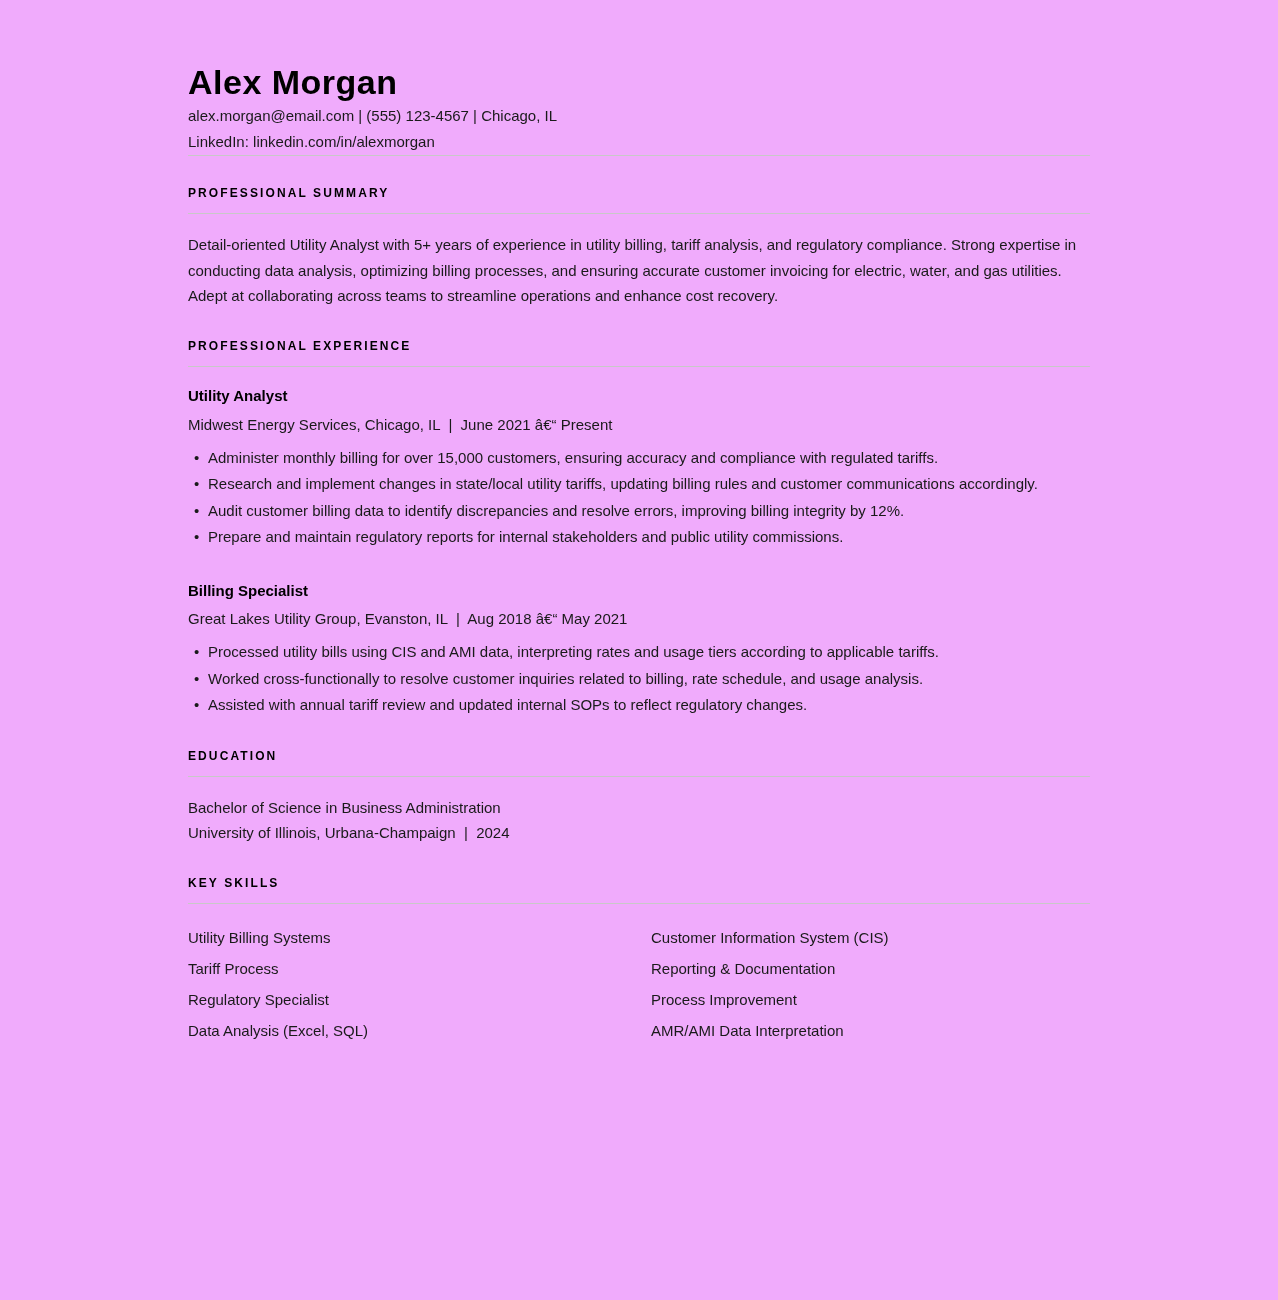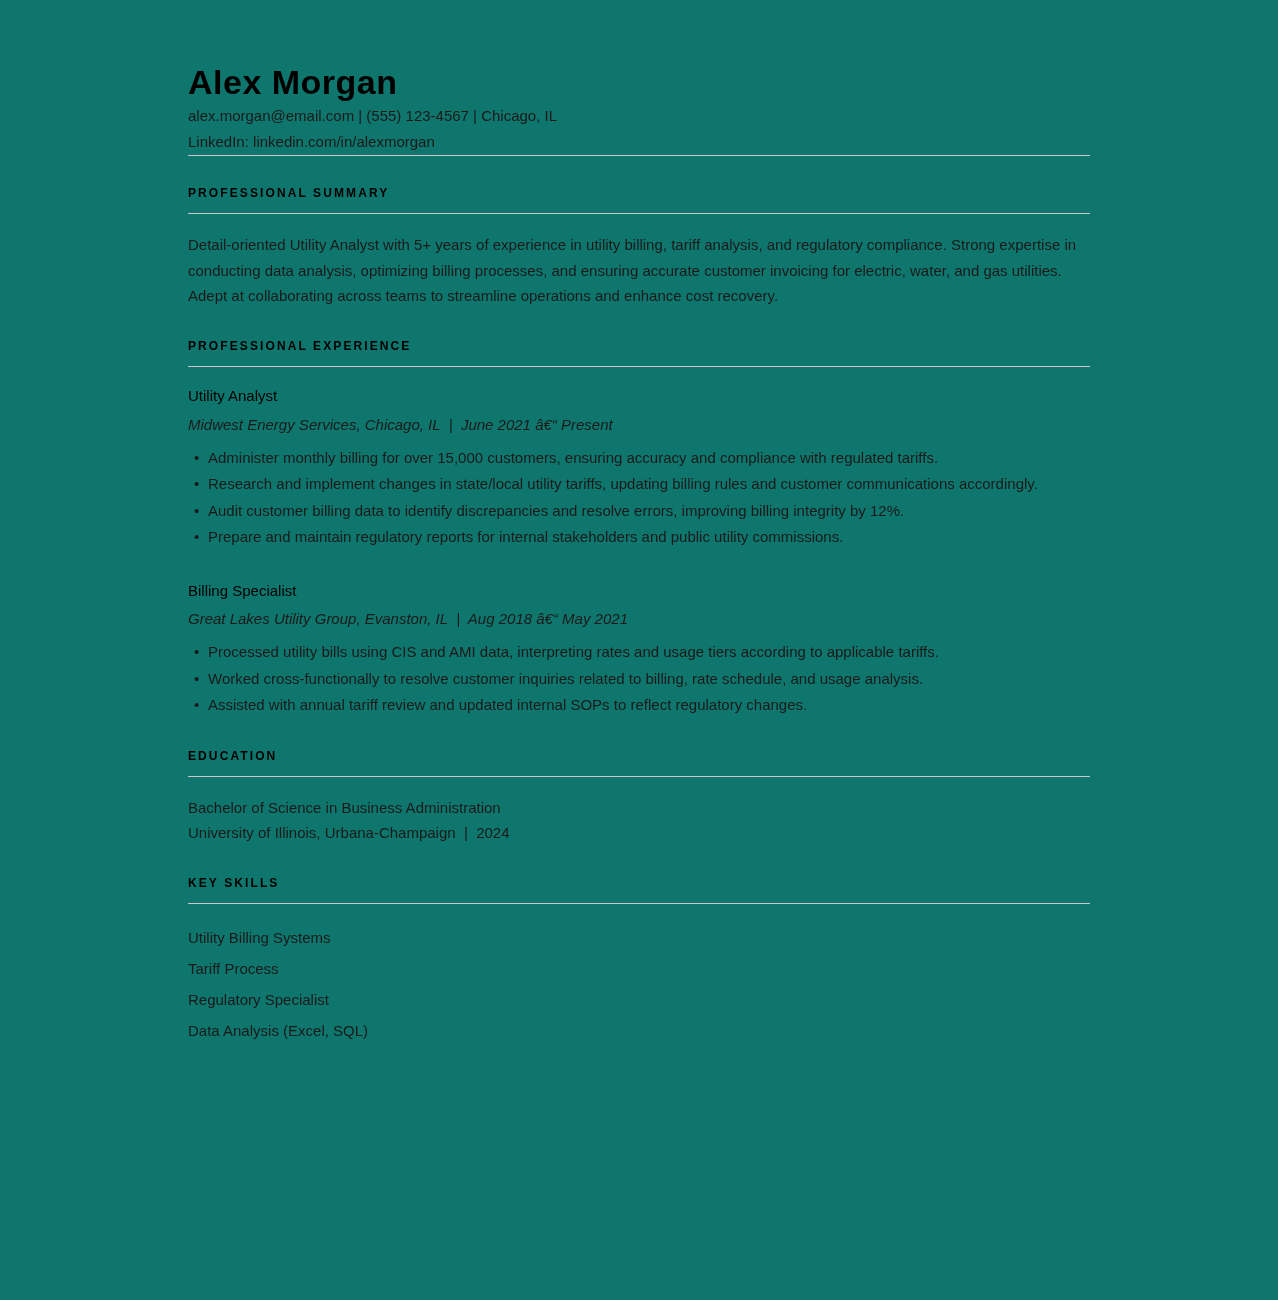--- a/index.html
+++ b/index.html
@@ -12,21 +12,21 @@
   body {
     width: 1278px;
     min-height: 1300px;
     font-family: "Liberation Sans", sans-serif;
     color: #1a1a1a;
     -webkit-font-smoothing: antialiased;
   }
   .page {
     width: 1278px;
     min-height: 1300px;
-    background: #0f766e;
+    background: #f0abfc;
     position: relative;
   }
   .content {
     position: absolute;
     left: 188px;
     top: 0;
     width: 902px;
   }
 
   
@@ -90,28 +90,27 @@
 
   
   .job {
     margin-bottom: 0;
   }
   .job + .job {
     margin-top: 30px;
   }
   .job-title {
     font-size: 15px;
-    font-weight: normal;
+    font-weight: bold;
     color: #000000;
     margin: 0;
     line-height: 1.45;
   }
   .job-meta {
     font-size: 15px;
-    font-style: italic;
     color: #1a1a1a;
     margin: 0;
     padding-top: 7px;
     line-height: 1.45;
     white-space: pre;
   }
   ul.bullets {
     list-style: none;
     margin: 0;
     padding: 0;
@@ -140,20 +139,21 @@
     font-size: 15px;
     line-height: 25.5px;
     color: #1a1a1a;
     white-space: pre;
   }
 
   
   .skills-grid {
     display: flex;
     flex-wrap: wrap;
+    justify-content: center;
   }
   .skills-col {
     width: 50%;
   }
   .skill-item {
     font-size: 15px;
     line-height: 31px;
     color: #1a1a1a;
   }
   .skills-col.col-right .skill-item {
@@ -229,20 +229,26 @@
       <h2 class="section-heading">KEY SKILLS</h2>
       <div class="section-heading-rule"></div>
       <div class="section-body">
         <div class="skills-grid">
           <div class="skills-col col-left">
             <div class="skill-item">Utility Billing Systems</div>
             <div class="skill-item">Tariff Process</div>
             <div class="skill-item">Regulatory Specialist</div>
             <div class="skill-item">Data Analysis (Excel, SQL)</div>
           </div>
+          <div class="skills-col col-right">
+            <div class="skill-item">Customer Information System (CIS)</div>
+            <div class="skill-item">Reporting &amp; Documentation</div>
+            <div class="skill-item">Process Improvement</div>
+            <div class="skill-item">AMR/AMI Data Interpretation</div>
+          </div>
         </div>
       </div>
     </div>
 
     <div class="spacer-bottom"></div>
 
   </div>
 </div>
 
 </body></html>

